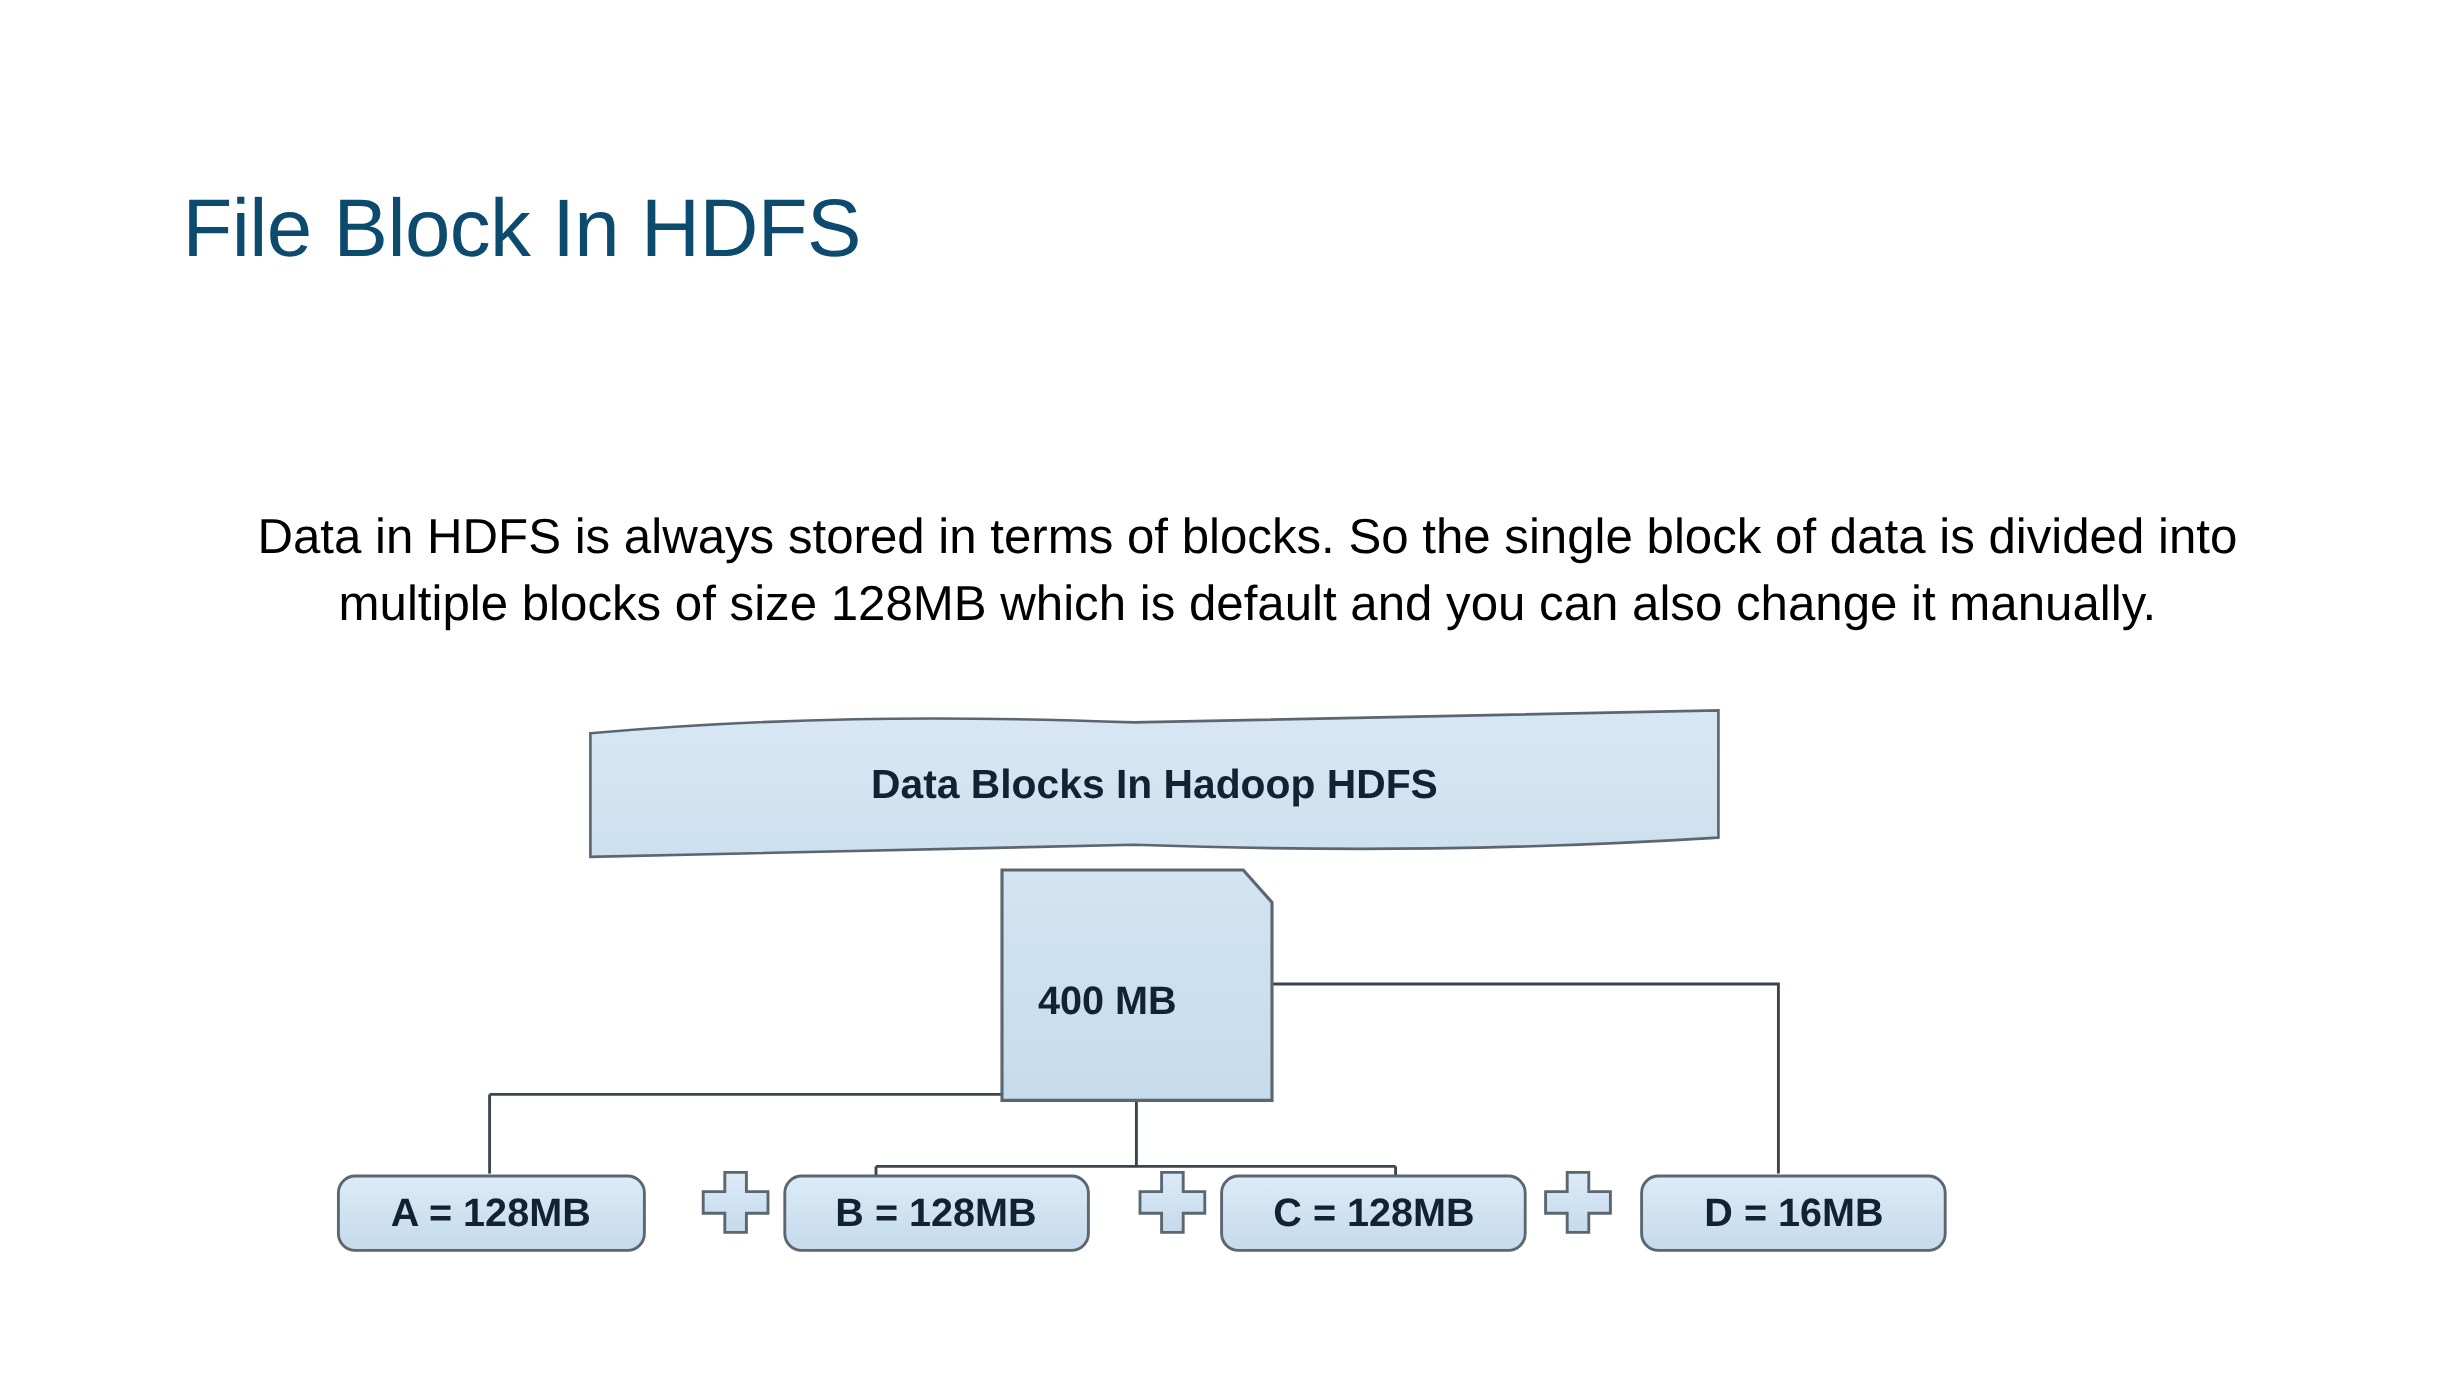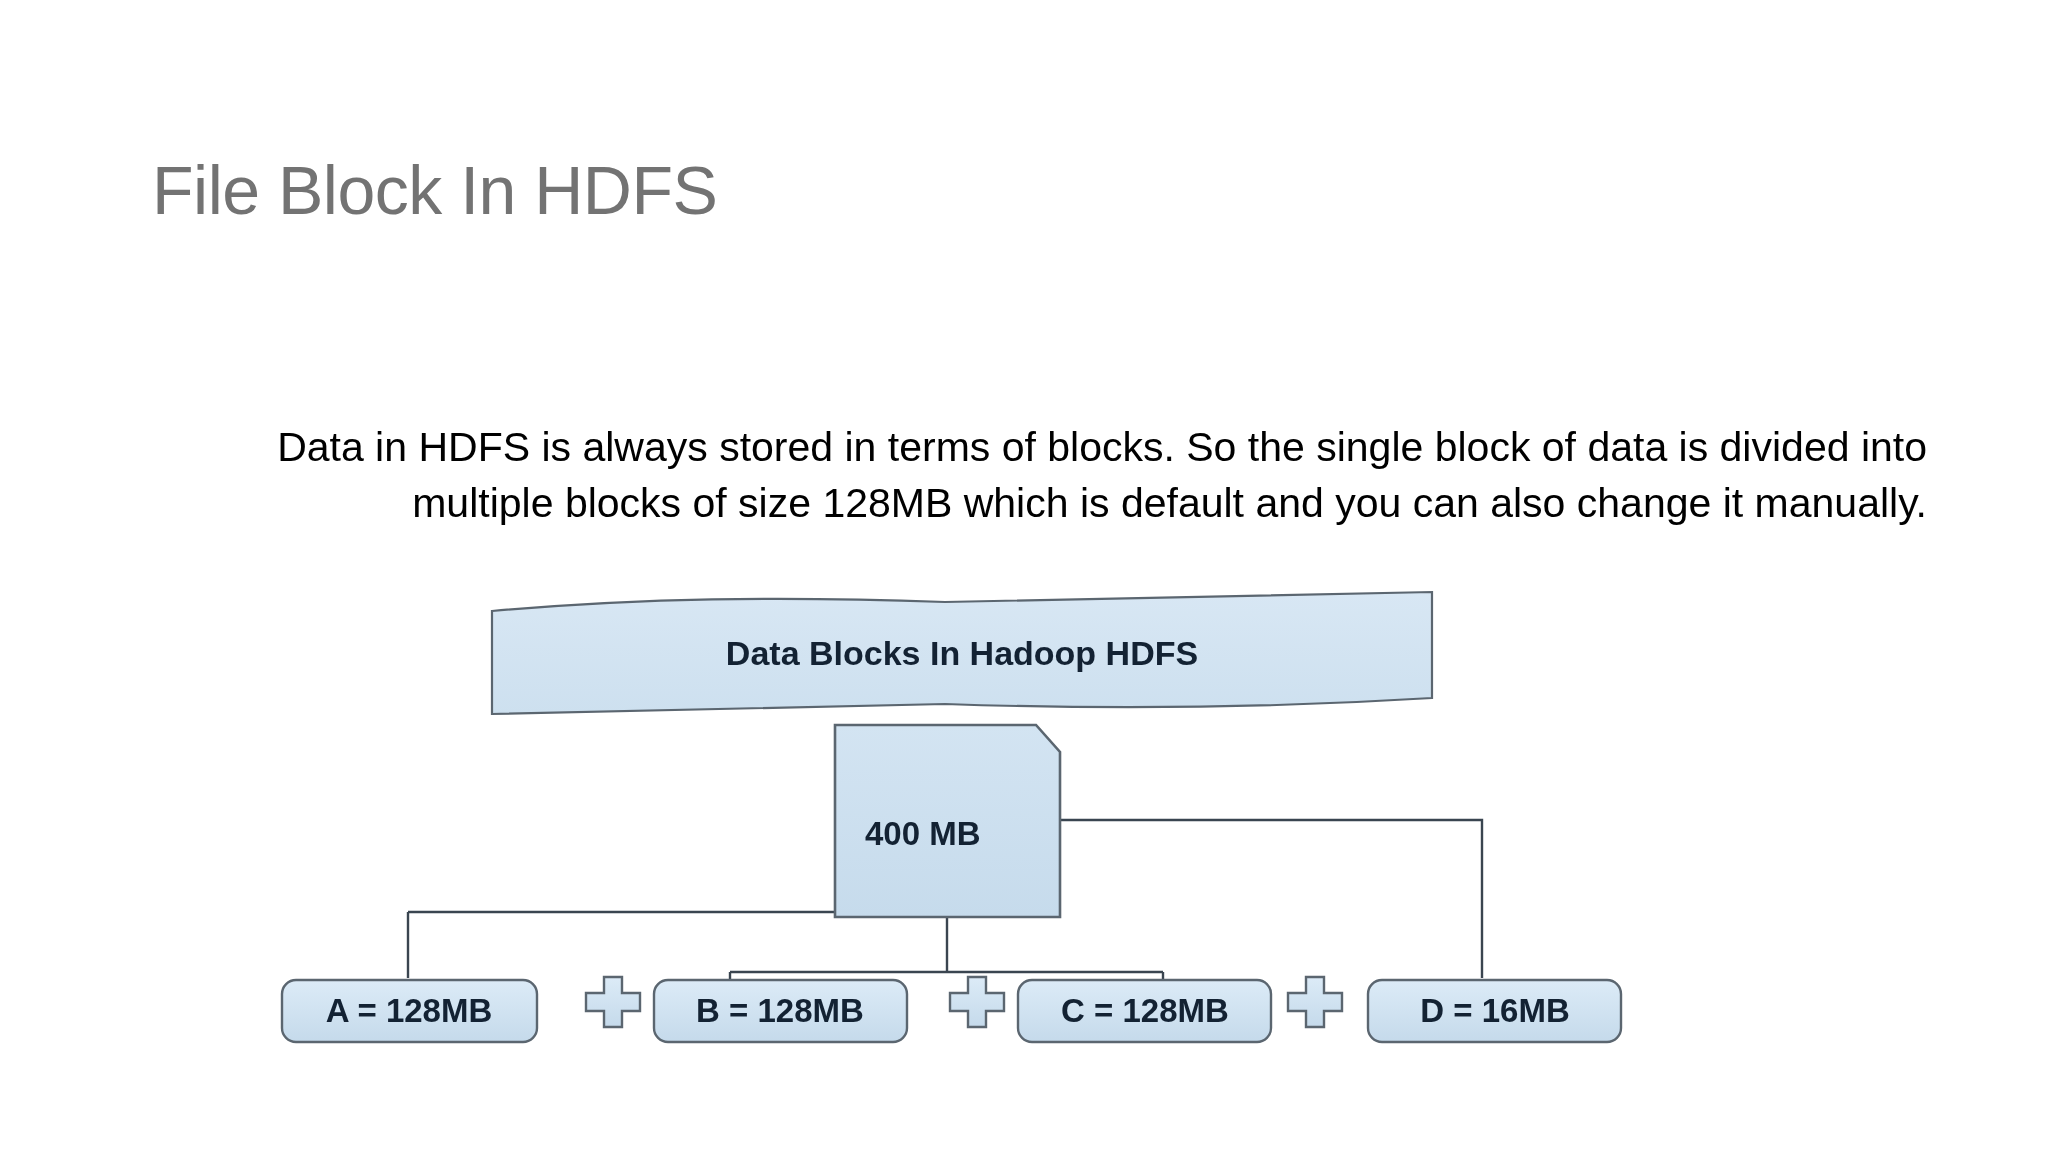--- a/index.html
+++ b/index.html
@@ -18,38 +18,38 @@
 
   
   #slide-title {
     position: absolute;
     left: 152px;
     top: 110px;
     width: 1760px;
     font-family: "Liberation Sans", sans-serif;
     font-size: 68px;
     font-weight: 400;
-    color: #737373;
+    color: #0c4a6e;
     letter-spacing: -0.5px;
     line-height: 1.0;
     white-space: nowrap;
   }
 
   
   #slide-body {
     position: absolute;
     left: 152px;
     top: 378px;
     width: 1775px;
     font-family: "Liberation Sans", sans-serif;
     font-size: 41px;
     font-weight: 400;
     color: #000000;
     line-height: 56px;
-    text-align: right;
+    text-align: center;
   }
 
   
   #diagram {
     position: absolute;
     left: 0px;
     top: 580px;
     width: 1844px;
     height: 560px;
   }

